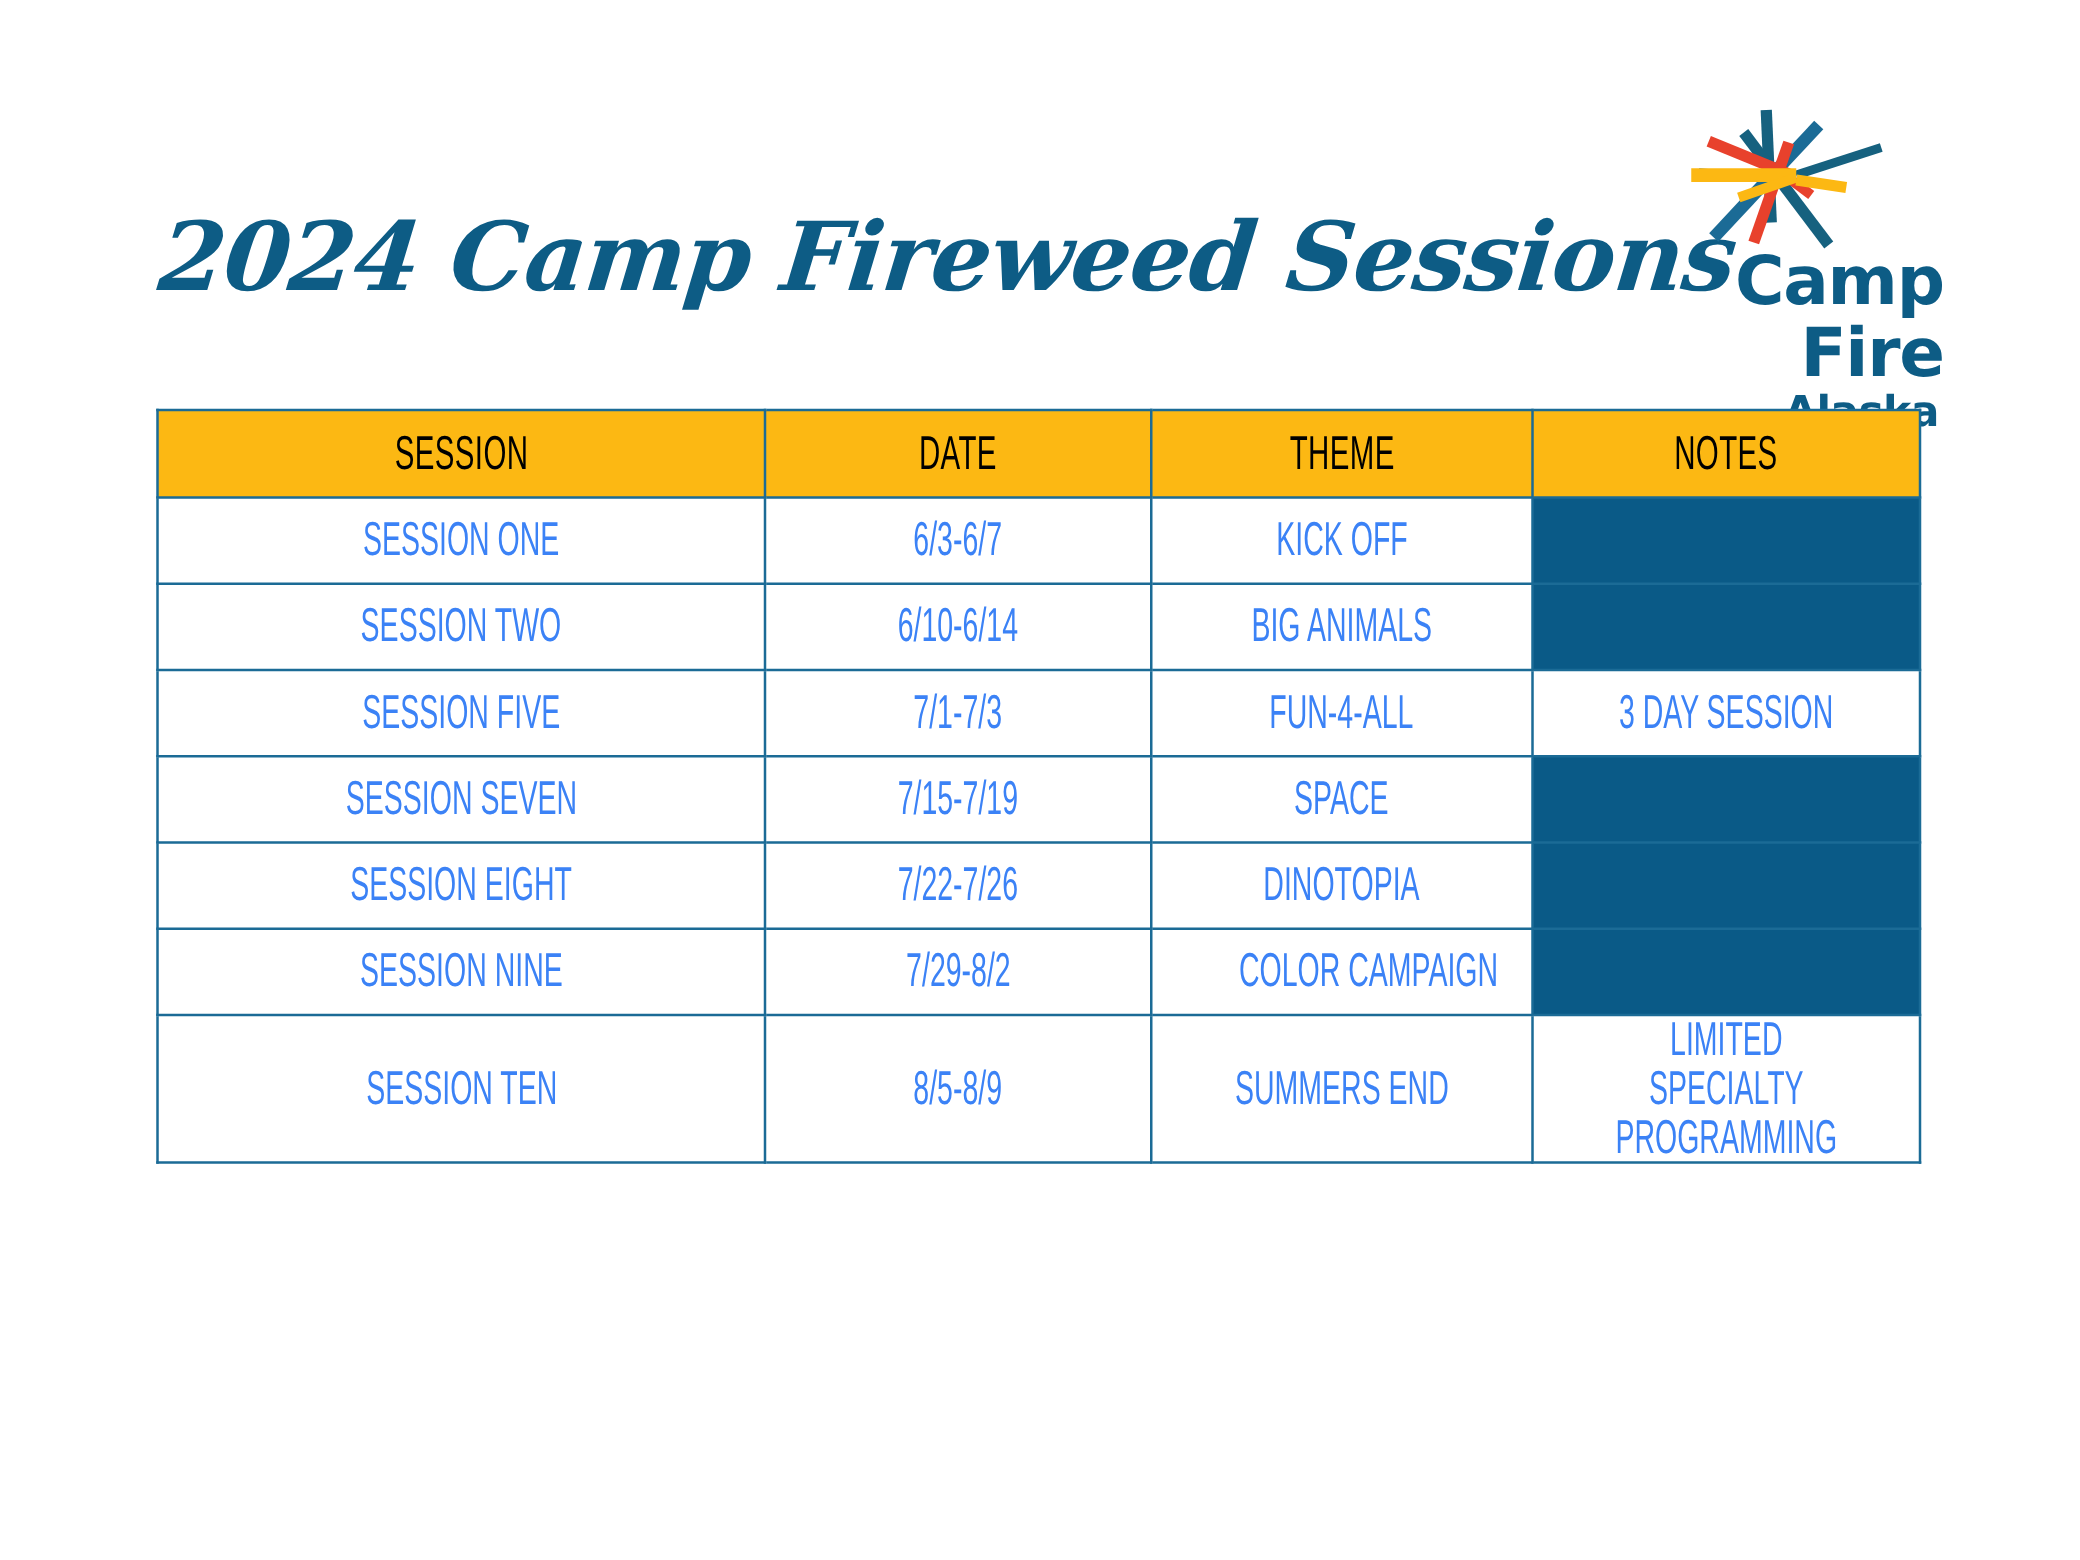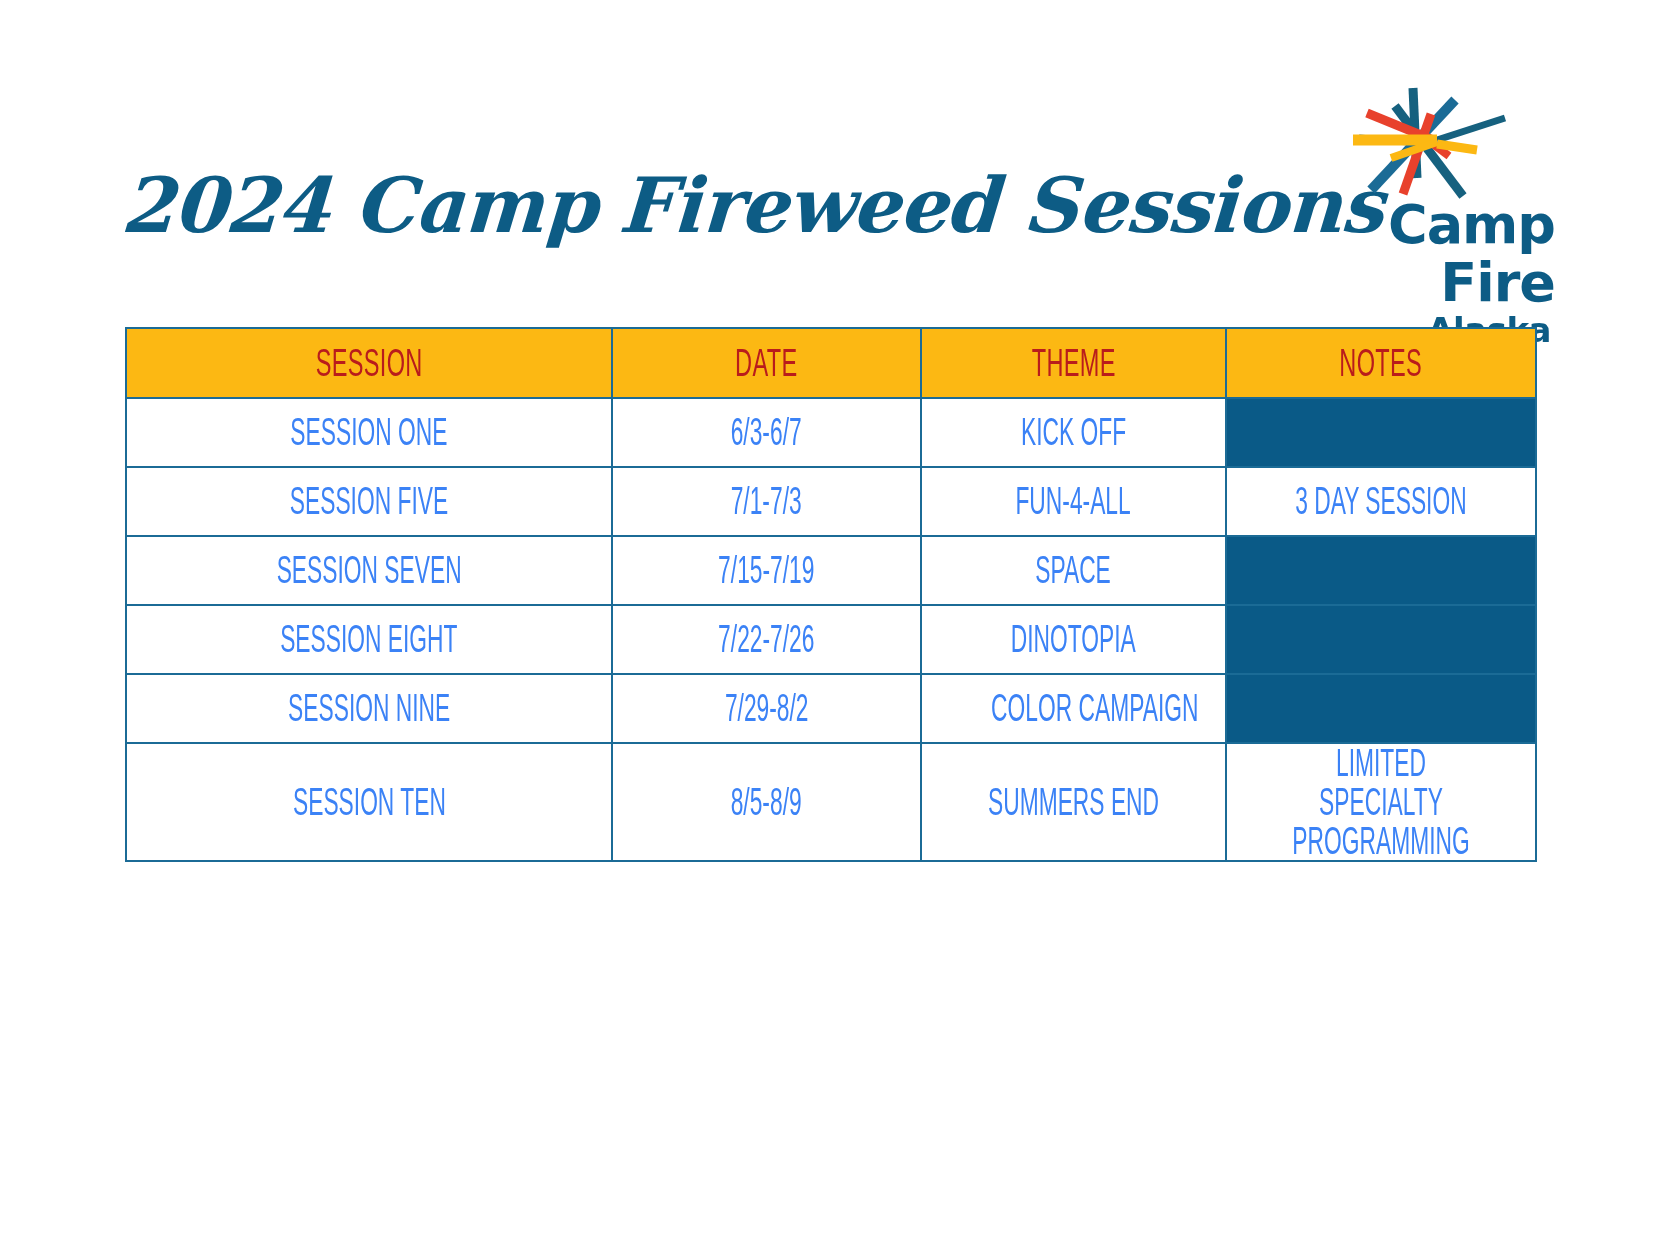--- a/index.html
+++ b/index.html
@@ -99,21 +99,21 @@
   #sessions-table td {
     border: 2px solid #1b6b96;
     text-align: center;
     vertical-align: middle;
     padding: 0;
   }
 
   #sessions-table thead th {
     background: #fcb813;
     height: 68px;
-    color: #b91c1c;
+    color: #000000;
     font-family: "Liberation Sans Narrow", "Liberation Sans", sans-serif;
     font-weight: 400;
     font-size: 34px;
     letter-spacing: 0.5px;
     transform: none;
   }
   .hdr-text {
     display: inline-block;
     transform: scaleX(0.62);
     transform-origin: center;
@@ -200,20 +200,26 @@
     </tr>
   </thead>
   <tbody id="table-body">
       <tr>
         <td><span class="cell-text">SESSION ONE</span></td>
         <td><span class="cell-text">6/3-6/7</span></td>
         <td><span class="cell-text">KICK OFF</span></td>
         <td class="notes-filled"><span class="cell-text"></span></td>
       </tr>
       <tr>
+        <td><span class="cell-text">SESSION TWO</span></td>
+        <td><span class="cell-text">6/10-6/14</span></td>
+        <td><span class="cell-text">BIG ANIMALS</span></td>
+        <td class="notes-filled"><span class="cell-text"></span></td>
+      </tr>
+      <tr>
         <td><span class="cell-text">SESSION FIVE</span></td>
         <td><span class="cell-text">7/1-7/3</span></td>
         <td><span class="cell-text">FUN-4-ALL</span></td>
         <td><span class="cell-text">3 DAY SESSION</span></td>
       </tr>
       <tr>
         <td><span class="cell-text">SESSION SEVEN</span></td>
         <td><span class="cell-text">7/15-7/19</span></td>
         <td><span class="cell-text">SPACE</span></td>
         <td class="notes-filled"><span class="cell-text"></span></td>

